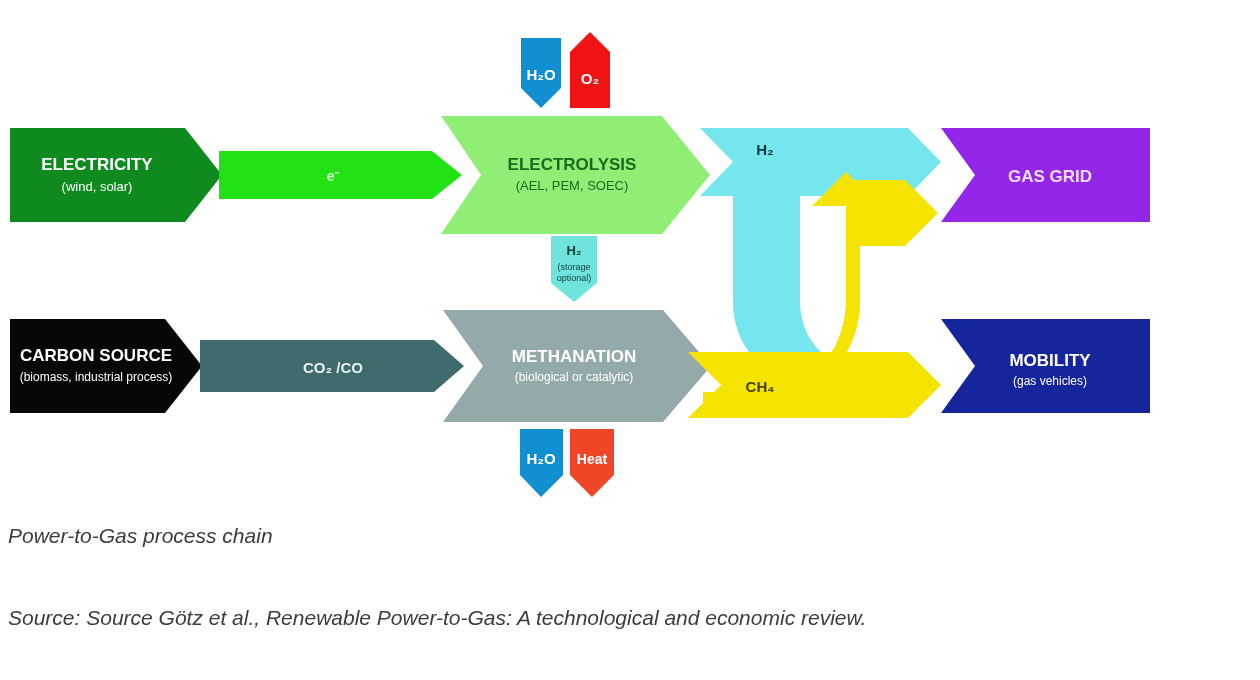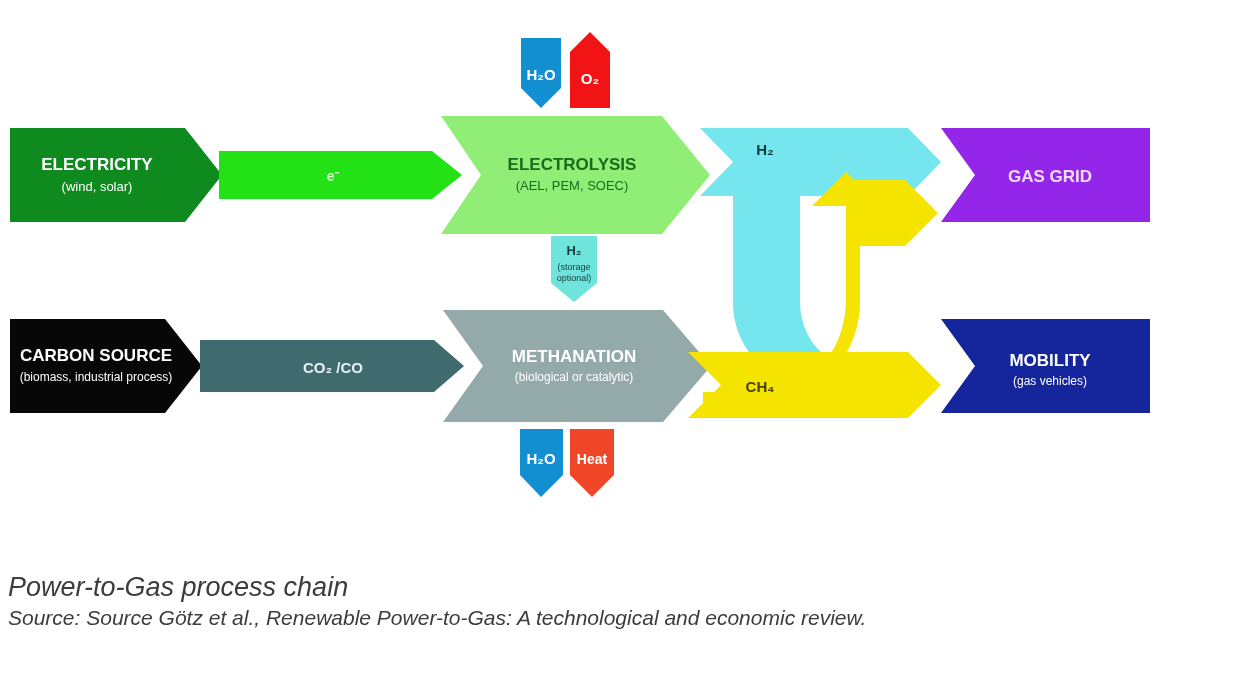--- a/index.html
+++ b/index.html
@@ -33,22 +33,22 @@
   }
   .caption {
     position: absolute;
     left: 8px;
     font-family: "Liberation Sans", sans-serif;
     font-style: italic;
     color: #3c3c3c;
     white-space: nowrap;
   }
   #caption-title {
-    top: 572px;
-    font-size: 27px;
+    top: 524px;
+    font-size: 21px;
   }
   #caption-source {
     top: 606px;
     font-size: 21px;
   }
   .blk-title {
     font-weight: bold;
     font-family: "Liberation Sans", sans-serif;
   }
   .blk-sub {

